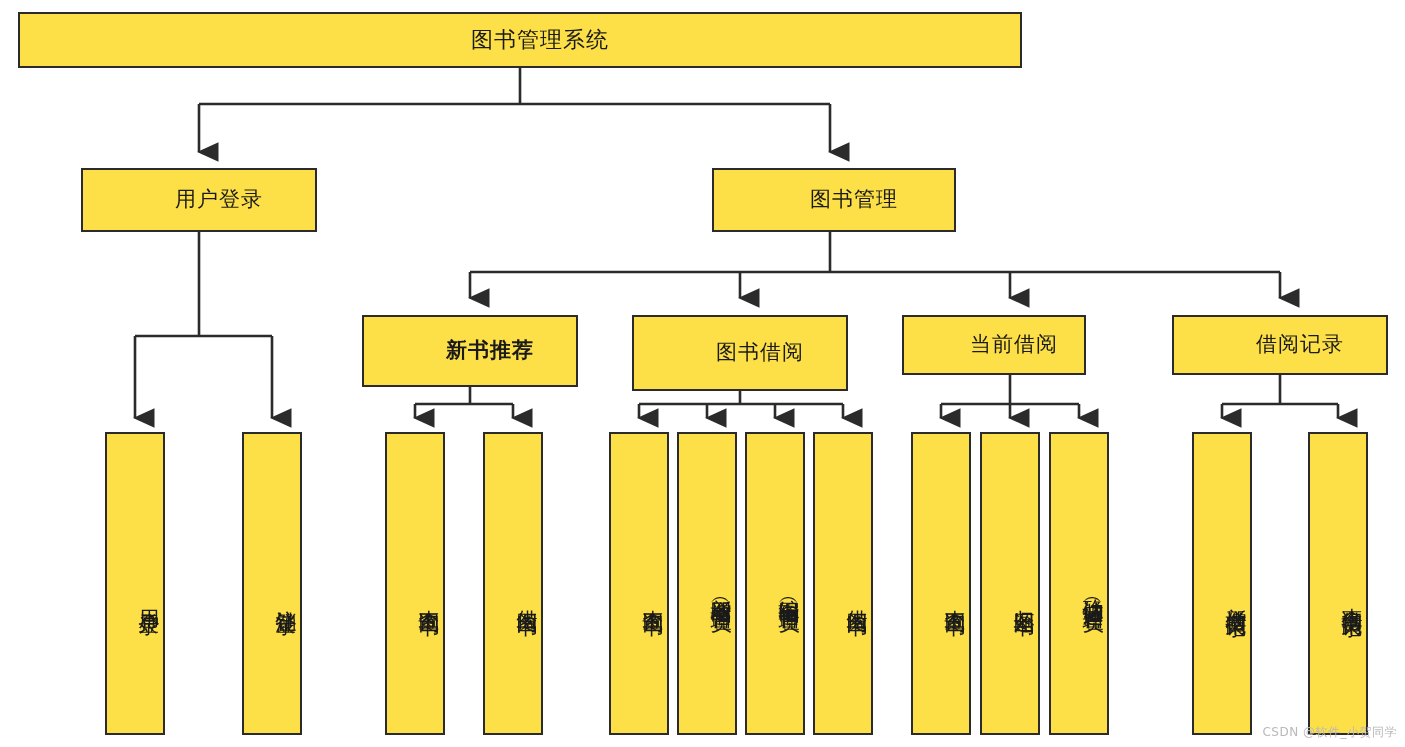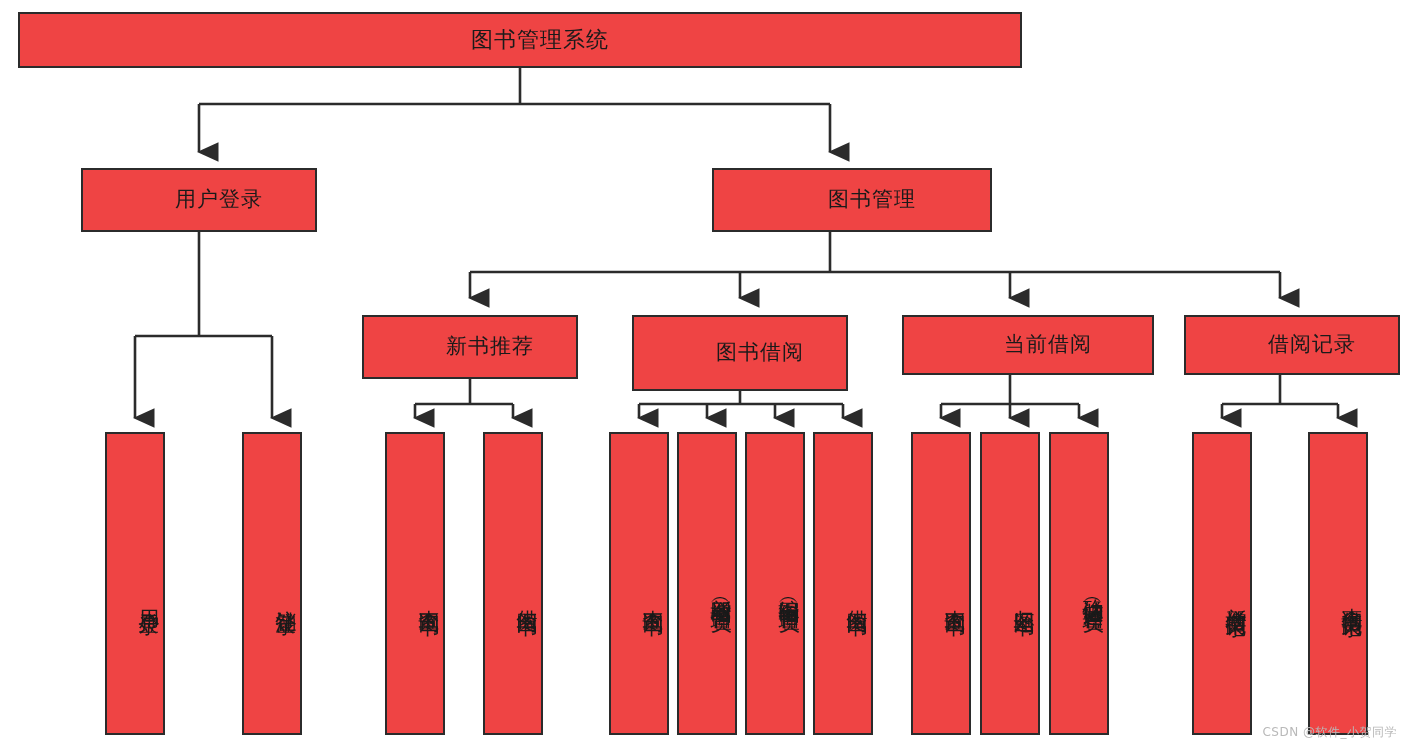--- a/index.html
+++ b/index.html
@@ -22,21 +22,21 @@
     left: 0;
     top: 0;
     width: 1405px;
     height: 747px;
     pointer-events: none;
   }
   .node {
     position: absolute;
     box-sizing: border-box;
     border: 2.5px solid #2b2b2b;
-    background: #ef4444;
+    background: #fde047;
     display: flex;
     align-items: center;
     justify-content: center;
     color: #1a1a1a;
     padding-left: 40px;
   }
   .node.horiz {
     font-size: 21px;
     line-height: 1.2;
     letter-spacing: 1px;
@@ -123,34 +123,34 @@
     </g>
   </svg>
 
   <div class="node horiz root" style="left:18px; top:12px; width:1004px; height:56px;">
     <span>图书管理系统</span>
   </div>
 
   <div class="node horiz" style="left:81px; top:168px; width:236px; height:64px;">
     <span>用户登录</span>
   </div>
-  <div class="node horiz" style="left:712px; top:168px; width:280px; height:64px;">
+  <div class="node horiz" style="left:712px; top:168px; width:244px; height:64px;">
     <span>图书管理</span>
   </div>
 
-  <div class="node horiz" style="left:362px; top:315px; width:216px; height:64px;">
+  <div class="node horiz" style="left:362px; top:315px; width:216px; height:72px;font-weight:bold;">
     <span>新书推荐</span>
   </div>
   <div class="node horiz" style="left:632px; top:315px; width:216px; height:76px;">
     <span>图书借阅</span>
   </div>
-  <div class="node horiz" style="left:902px; top:315px; width:252px; height:60px;">
+  <div class="node horiz" style="left:902px; top:315px; width:184px; height:60px;">
     <span>当前借阅</span>
   </div>
-  <div class="node horiz" style="left:1172px; top:315px; width:216px; height:60px;margin-left:12px;">
+  <div class="node horiz" style="left:1172px; top:315px; width:216px; height:60px;">
     <span>借阅记录</span>
   </div>
 
   <div class="node vert" style="left:105px; top:432px; width:60px; height:303px;">
     <span>用户登录</span>
   </div>
   <div class="node vert" style="left:242px; top:432px; width:60px; height:303px;">
     <span>注销登录</span>
   </div>
 

